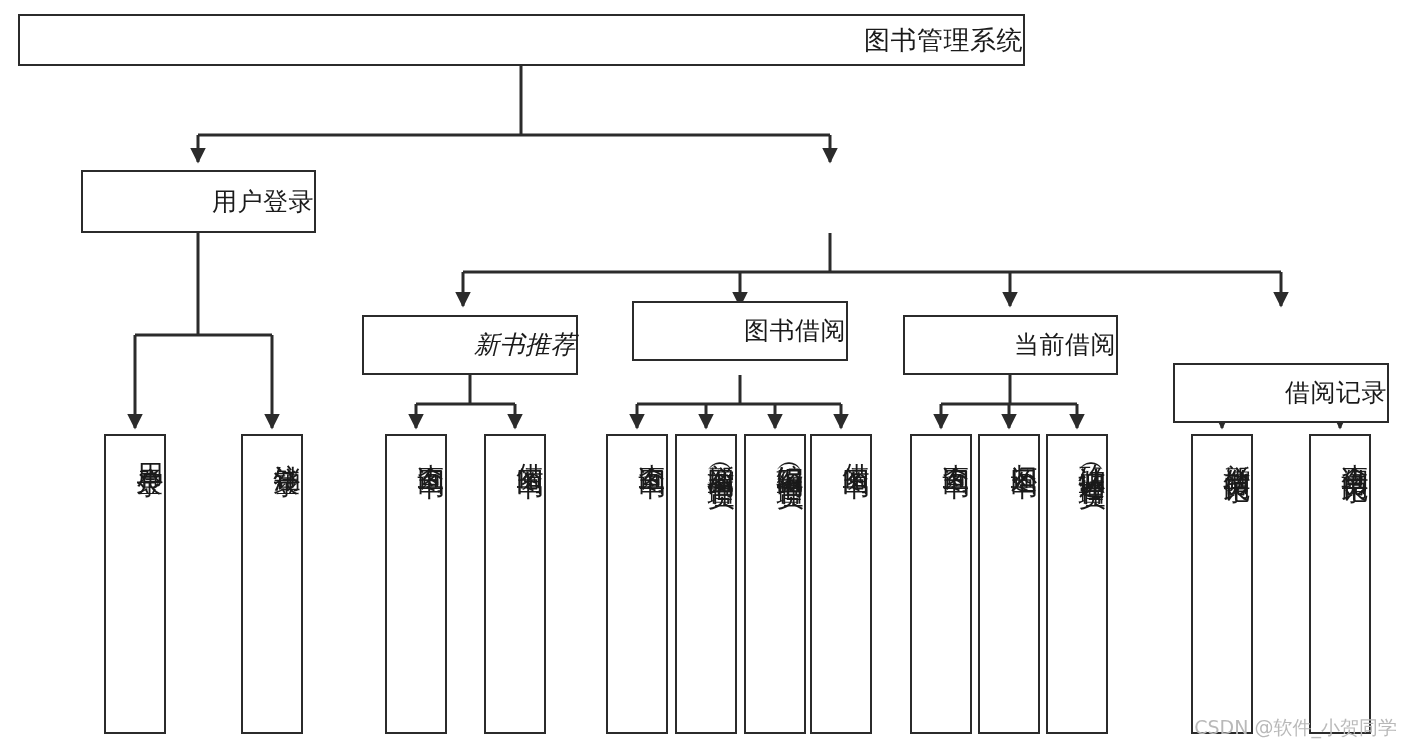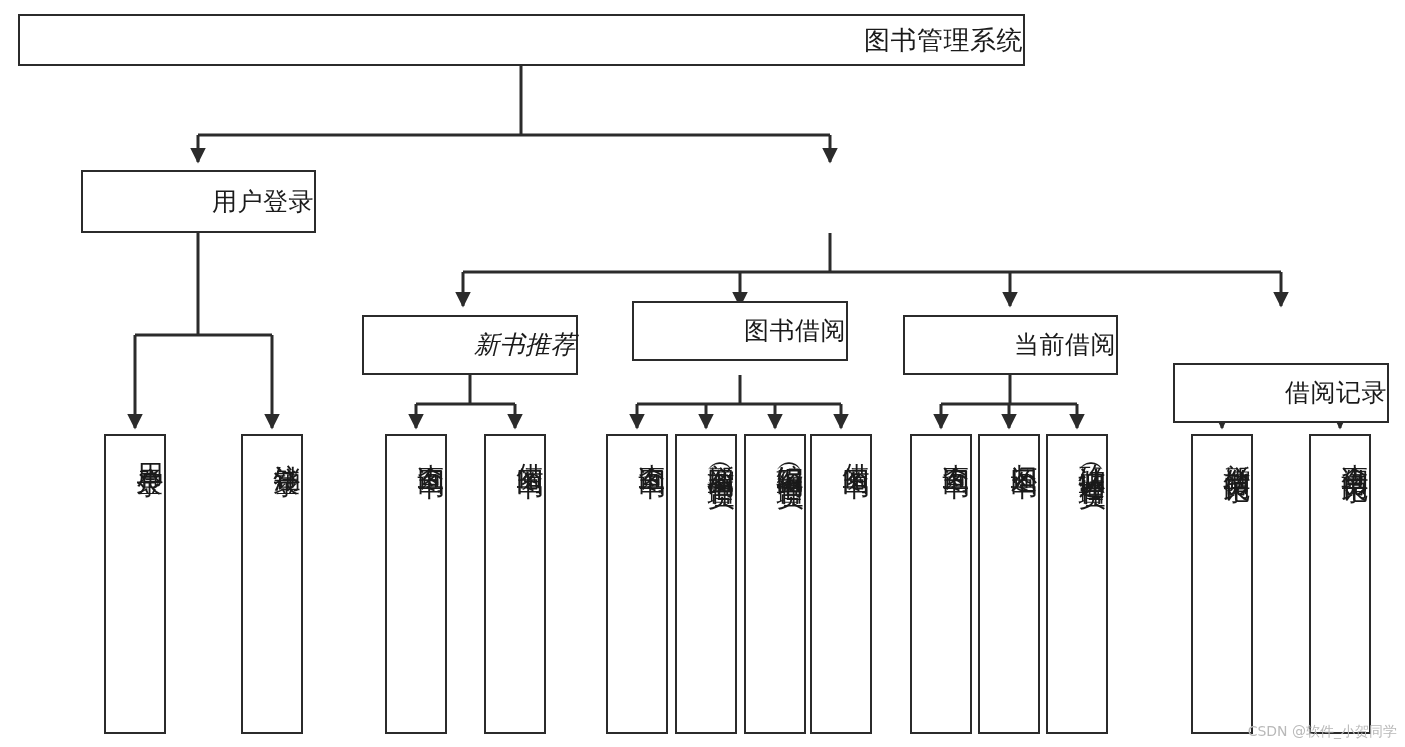--- a/index.html
+++ b/index.html
@@ -61,21 +61,21 @@
     text-orientation: upright;
     font-size: 27px;
     line-height: 1.0;
     letter-spacing: 3px;
     white-space: nowrap;
   }
   #watermark {
     position: absolute;
     right: 8px;
     bottom: 6px;
-    font-size: 14px;
+    font-size: 19px;
     color: #b9b9b9;
     white-space: nowrap;
     z-index: 5;
     font-family: "DejaVu Sans", "Liberation Sans", sans-serif;
   }
 </style>
 </head>
 <body>
 
 <div id="diagram">

